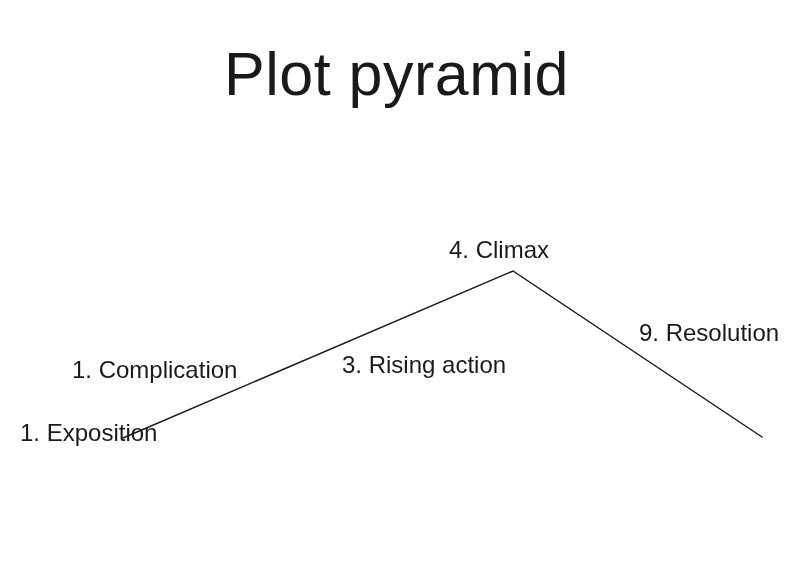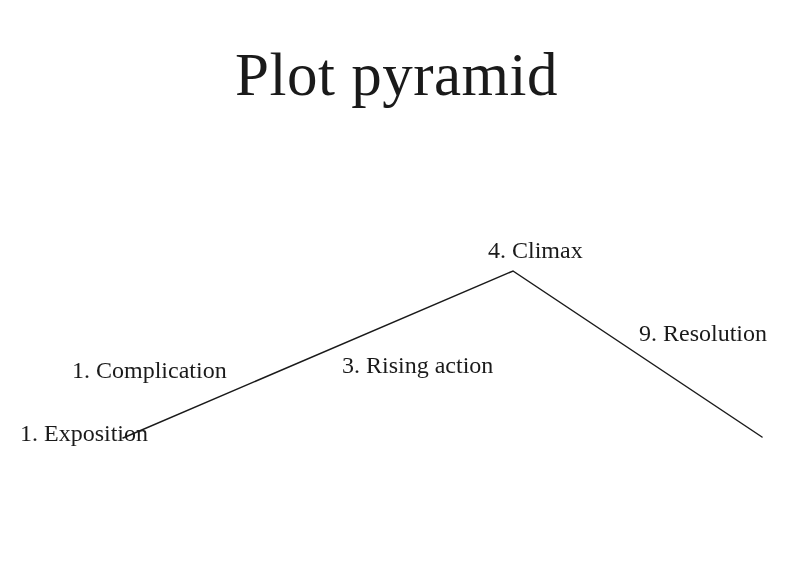--- a/index.html
+++ b/index.html
@@ -6,21 +6,21 @@
     margin: 0;
     padding: 0;
     background: #ffffff;
   }
   .slide {
     position: relative;
     width: 793px;
     height: 488px;
     background: #ffffff;
     overflow: hidden;
-    font-family: Liberation Serif, serif;
+    font-family: Liberation Sans, sans-serif;
     color: #1a1a1a;
   }
   .slide-title {
     position: absolute;
     top: 44px;
     left: 0;
     right: 0;
     margin: 0;
     text-align: center;
     font-size: 61px;
@@ -47,21 +47,21 @@
   .stage-label {
     position: absolute;
     font-size: 24px;
     line-height: 1;
     color: #1a1a1a;
     white-space: nowrap;
   }
   .stage-1 { left: 20px;  top: 421px; }
   .stage-2 { left: 72px;  top: 358px; }
   .stage-3 { left: 330px; top: 353px; margin-left: 12px; }
-  .stage-4 { left: 488px; top: 238px; text-align: center; }
+  .stage-4 { left: 449px; top: 238px; text-align: center; }
   .stage-5 { left: 639px; top: 321px; }
 </style>
 </head>
 <body>
 
 <div class="slide">
 
   <h1 class="slide-title">Plot pyramid</h1>
 
   <svg class="pyramid-svg" viewBox="0 0 793 584" aria-hidden="true">

